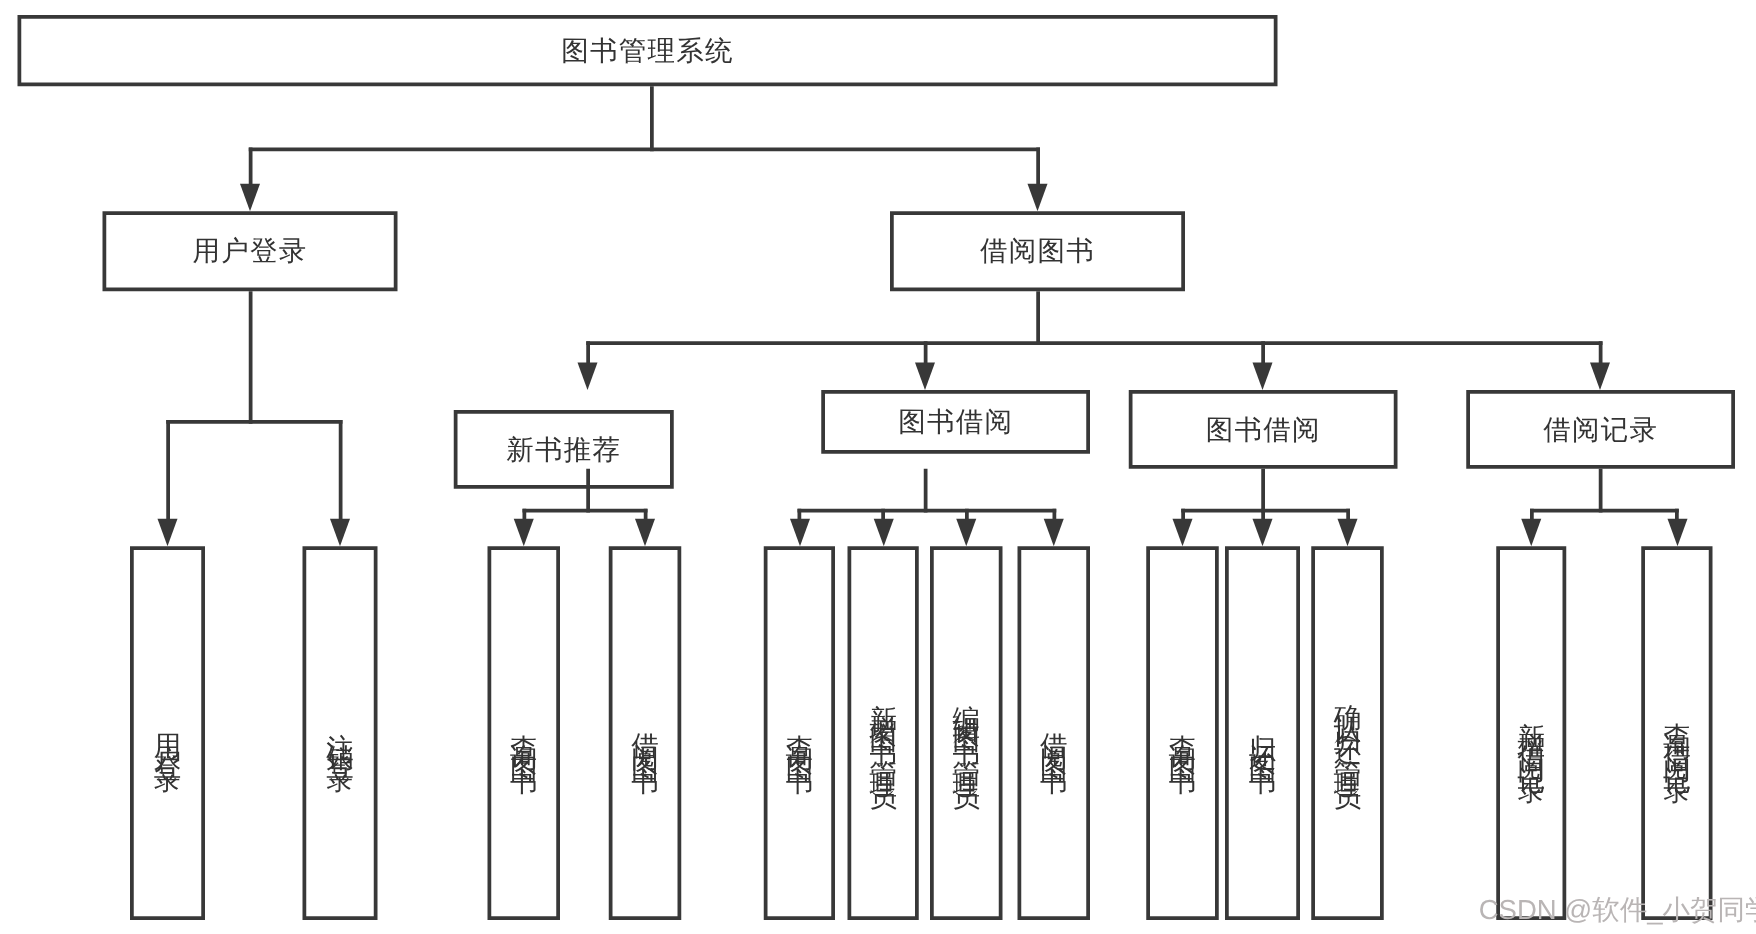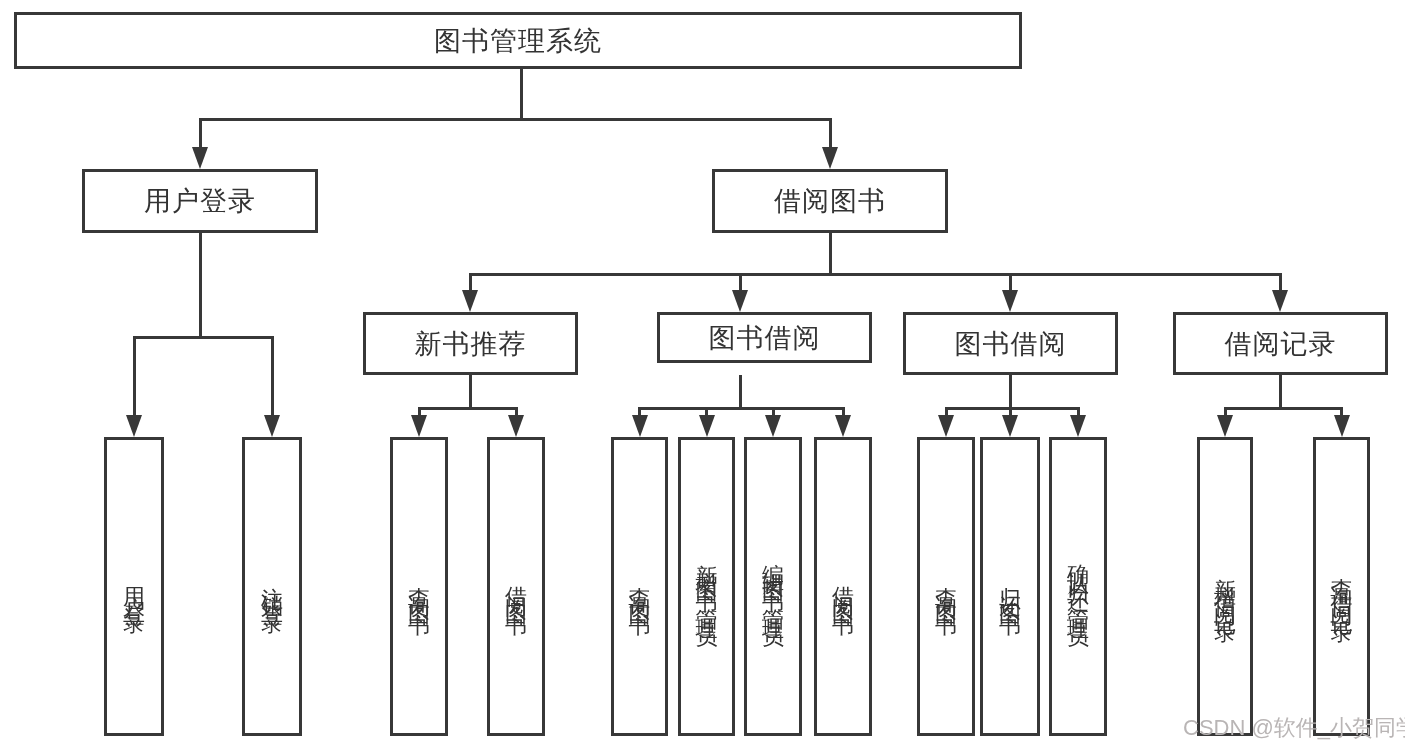--- a/index.html
+++ b/index.html
@@ -11,21 +11,21 @@
   html,body{margin:0;padding:0;background:#fff;}
   .canvas{
     position:relative;width:1405px;height:747px;background:var(--bg);
     font-family:"Liberation Sans","DejaVu Sans",sans-serif;overflow:hidden;
   }
   .box{
     position:absolute;background:#fff;border:3px solid var(--line);
     box-sizing:border-box;display:flex;align-items:center;justify-content:center;
     color:var(--text);
   }
-  .box.h{font-size:27px;letter-spacing:1px;white-space:nowrap;}
+  .box.h{font-size:22px;letter-spacing:1px;white-space:nowrap;}
   .vtext{
     writing-mode:vertical-rl;text-orientation:mixed;
     font-size:22px;letter-spacing:9px;line-height:1.1;color:var(--text);
   }
   .vline,.hline{position:absolute;background:var(--line);}
   .arrow{
     position:absolute;width:0;height:0;
     border-left:8px solid transparent;border-right:8px solid transparent;
     border-top:22px solid var(--line);
   }
@@ -62,21 +62,21 @@
   <div class="hline" style="left:469px;top:273px;width:813px;height:3px"></div>
   <div class="vline" style="left:469px;top:273px;width:3px;height:20px"></div>
   <div class="vline" style="left:739px;top:273px;width:3px;height:20px"></div>
   <div class="vline" style="left:1009px;top:273px;width:3px;height:20px"></div>
   <div class="vline" style="left:1279px;top:273px;width:3px;height:20px"></div>
   <div class="arrow" style="left:462px;top:290px"></div>
   <div class="arrow" style="left:732px;top:290px"></div>
   <div class="arrow" style="left:1002px;top:290px"></div>
   <div class="arrow" style="left:1272px;top:290px"></div>
 
-  <div class="box h" style="left:363px;top:312px;width:215px;height:63px">新书推荐</div>
+  <div class="box h" style="left:363px;top:328px;width:176px;height:63px">新书推荐</div>
   <div class="box h" style="left:657px;top:312px;width:215px;height:51px">图书借阅</div>
   <div class="box h" style="left:903px;top:312px;width:215px;height:63px">图书借阅</div>
   <div class="box h" style="left:1173px;top:312px;width:215px;height:63px">借阅记录</div>
 
   <div class="vline" style="left:469px;top:375px;width:3px;height:35px"></div>
   <div class="hline" style="left:418px;top:407px;width:100px;height:3px"></div>
   <div class="vline" style="left:418px;top:407px;width:3px;height:12px"></div>
   <div class="vline" style="left:515px;top:407px;width:3px;height:12px"></div>
   <div class="arrow" style="left:411px;top:415px"></div>
   <div class="arrow" style="left:508px;top:415px"></div>

